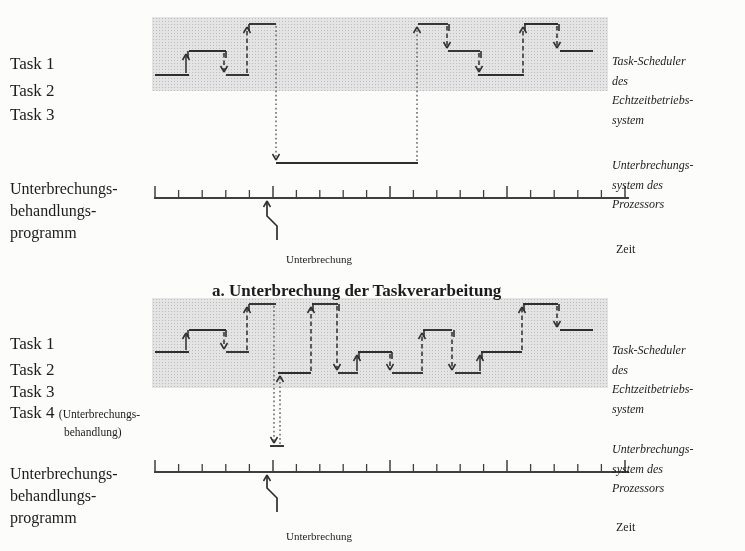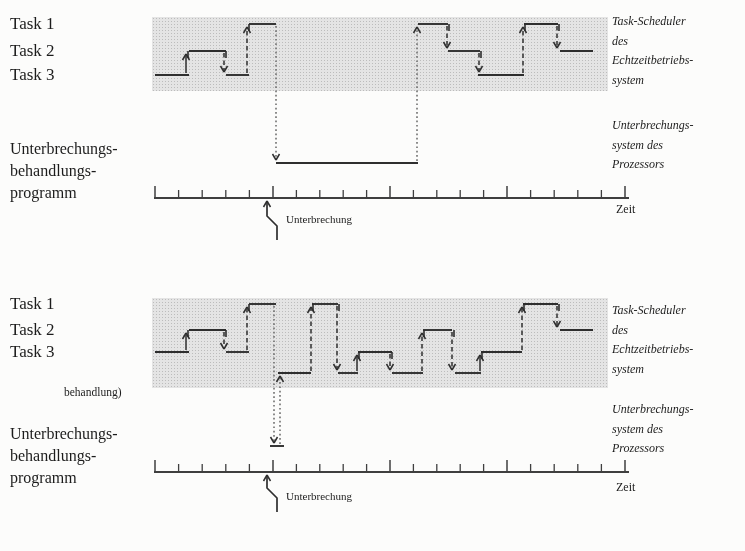--- a/index.html
+++ b/index.html
@@ -11,21 +11,21 @@
     color:#1c1c1c;
     overflow:hidden;
   }
   .band{
     position:absolute;
     background-color:#e4e4e4;
     background-image:radial-gradient(circle,#bcbcbc 0.8px, rgba(0,0,0,0) 0.9px);
     background-size:3px 3px;
   }
   #fig-svg{position:absolute;left:0;top:0;z-index:2;}
-  .txt{position:absolute;z-index:3;white-space:nowrap;}
+  .txt{position:absolute;z-index:3;white-space:nowrap;margin-top:40px;}
   .task-label{font-size:17px;}
   .task-note{font-size:11.5px;}
   .handler-label{font-size:16px;line-height:22px;}
   .note{font-style:italic;font-size:12px;line-height:19.5px;left:612px;}
   .interrupt-label{font-size:11px;}
   .time-label{font-size:12px;}
   .caption{font-weight:bold;font-size:17px;}
 </style>
 </head>
 <body>
@@ -232,24 +232,29 @@
     <div>system</div>
   </div>
   <div class="txt note" style="top:116px;">
     <div>Unterbrechungs-</div>
     <div>system des</div>
     <div>Prozessors</div>
   </div>
 
   <div class="txt interrupt-label" style="left:286px;top:213px;">Unterbrechung</div>
   <div class="txt time-label" style="left:616px;top:202px;">Zeit</div>
+  <div class="txt caption" style="left:212px;top:241px;">a. Unterbrechung der Taskverarbeitung</div>
 
   <div class="txt task-label" style="left:10px;top:294px;">Task 1</div>
   <div class="txt task-label" style="left:10px;top:320px;">Task 2</div>
   <div class="txt task-label" style="left:10px;top:342px;">Task 3</div>
+  <div class="txt task-label" style="left:10px;top:363px;">
+    <span>Task 4</span>
+    <span class="task-note">(Unterbrechungs-</span>
+  </div>
   <div class="txt task-note" style="left:64px;top:386px;">behandlung)</div>
 
   <div class="txt handler-label" style="left:10px;top:423px;">
     <div>Unterbrechungs-</div>
     <div>behandlungs-</div>
     <div>programm</div>
   </div>
 
   <div class="txt note" style="top:301px;">
     <div>Task-Scheduler</div>

